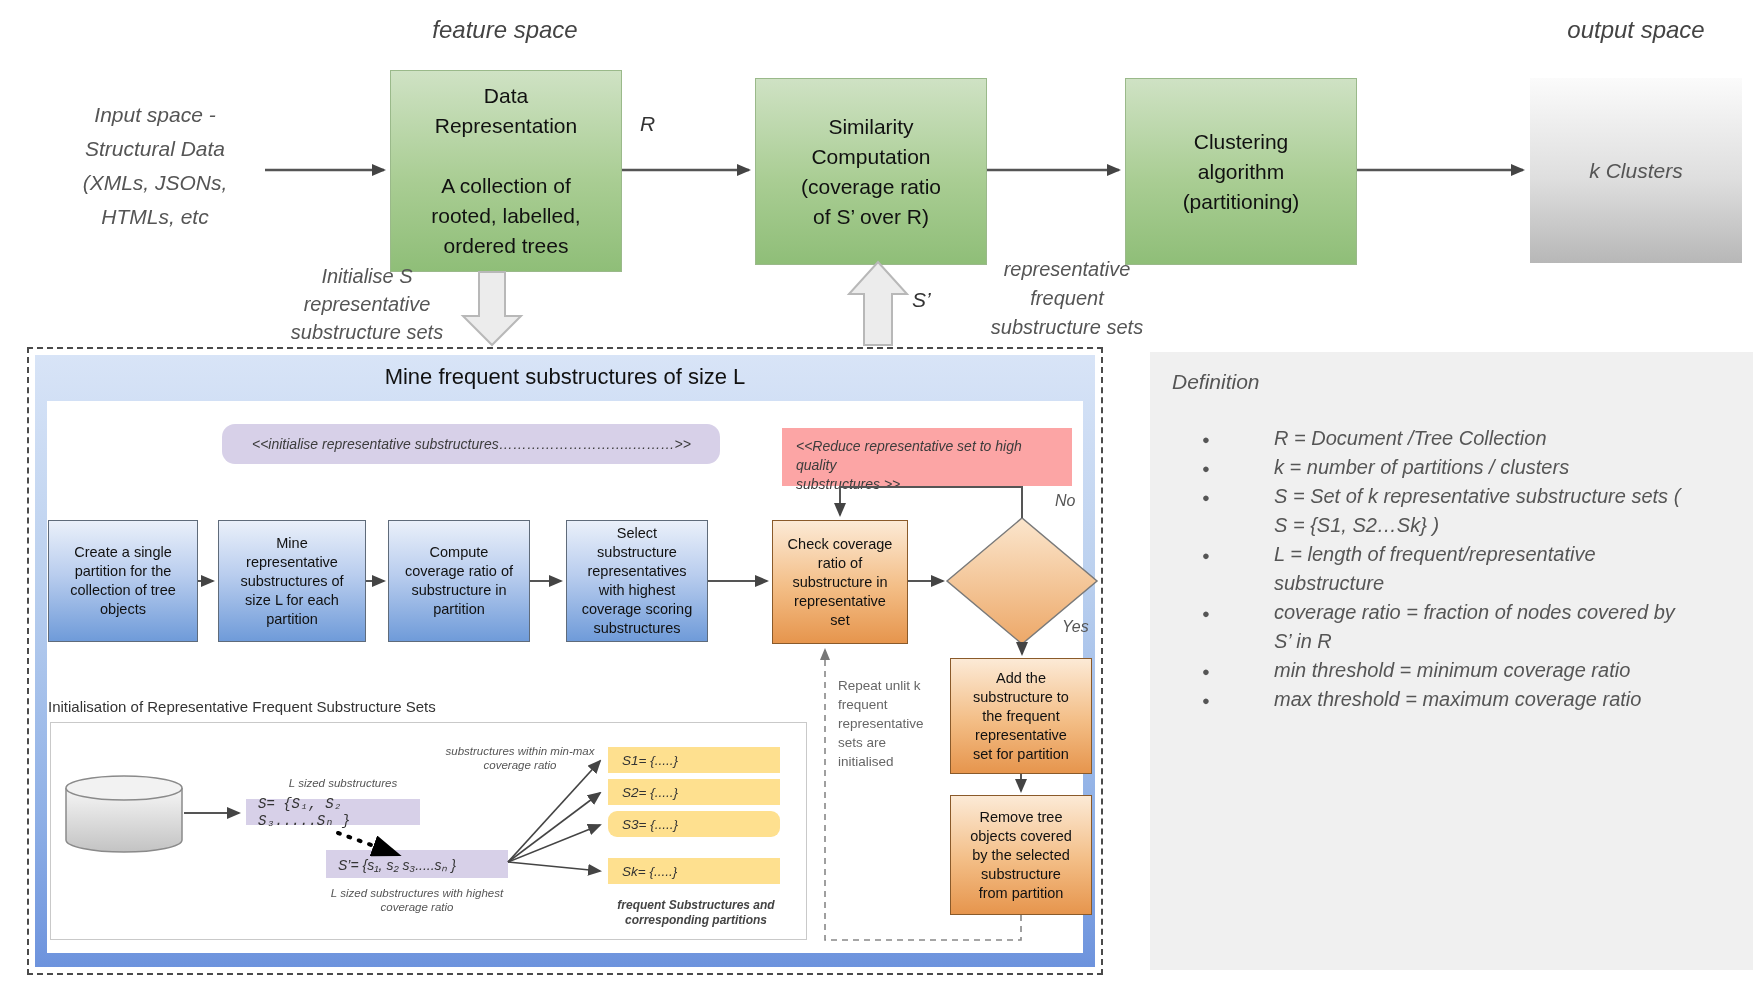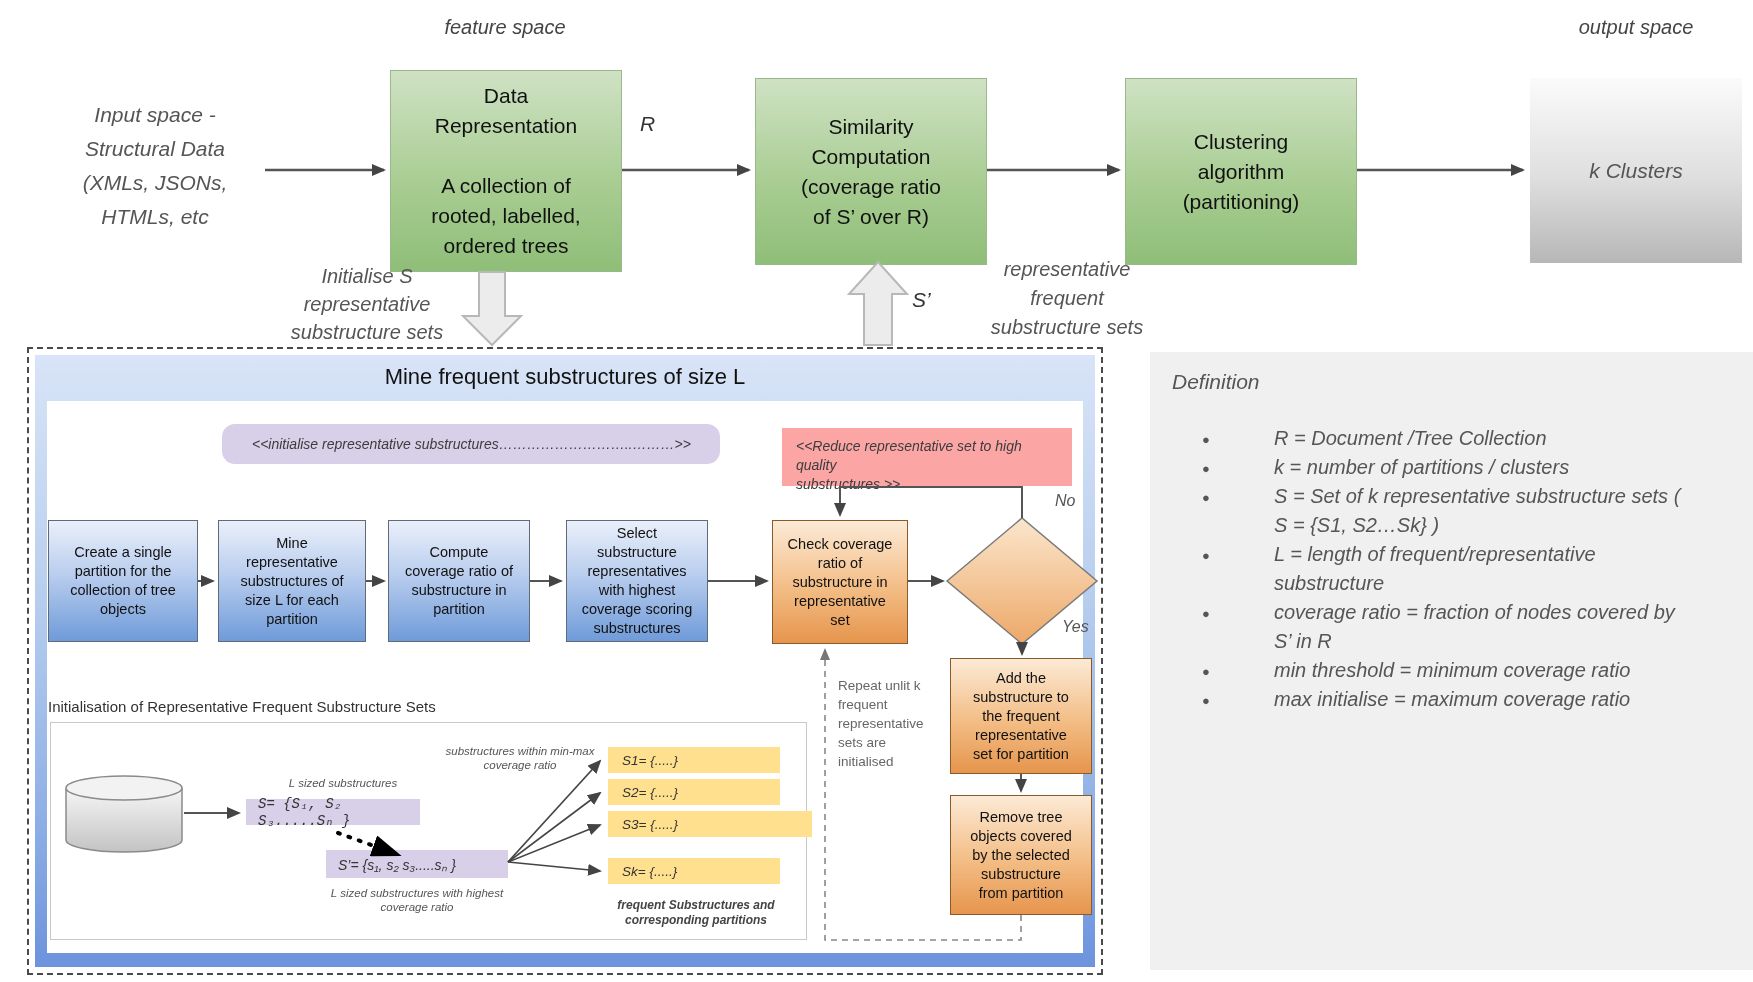--- a/index.html
+++ b/index.html
@@ -8,21 +8,21 @@
   .abs{position:absolute;}
   .pre{white-space:pre-line;}
   .ital{font-style:italic;}
   .ctr{text-align:center;}
   
   .greenbox{background:linear-gradient(180deg,#cfe2c4 0%,#a9cd93 55%,#8fbe78 100%);
             border:1px solid #9ab98a;color:#111;font-size:21px;line-height:30px;
             display:flex;align-items:center;justify-content:center;}
   .graybox{background:linear-gradient(180deg,#fbfbfb 0%,#dedede 55%,#b7b7b7 100%);
            color:#555;font-size:21px;display:flex;align-items:center;justify-content:center;}
-  .spacelabel{font-style:italic;color:#444;font-size:20px;}
+  .spacelabel{font-style:italic;color:#444;font-size:24px;}
   .flowlabel{font-style:italic;color:#333;font-size:21px;}
   .graytext{font-style:italic;color:#555;font-size:20px;line-height:29px;text-align:center;}
   
   .dashed-outer{border:2px dashed #4a4a4a;}
   .miner-shell{background:linear-gradient(180deg,#d8e4f7 0%,#bcd1ef 35%,#8fb0e6 75%,#6d93dd 100%);}
   .miner-white{position:absolute;left:12px;right:12px;top:46px;bottom:14px;background:#fff;}
   .miner-title{font-size:22px;color:#111;}
   .banner-purple{background:#d7d0e8;color:#3c3c3c;font-size:14px;font-style:italic;
                  display:flex;align-items:center;padding-left:30px;box-sizing:border-box;}
   .banner-yellow{background:#fca5a5;color:#3c3c3c;font-size:14px;font-style:italic;
@@ -170,36 +170,36 @@
   <div class="abs purpleset" style="left:326px;top:850px;width:182px;height:28px;">S’= {s₁, s₂ s₃.....sₙ }</div>
 
   <div class="abs tinylabel pre ctr" style="left:322px;top:886px;width:190px;">L sized substructures with highest
 coverage ratio</div>
 
   <div class="abs tinylabel pre ctr" style="left:440px;top:744px;width:160px;">substructures within  min-max
 coverage ratio</div>
 
   <div class="abs yellowset" style="left:608px;top:747px;width:172px;height:26px;">S1= {.....}</div>
   <div class="abs yellowset" style="left:608px;top:779px;width:172px;height:26px;">S2= {.....}</div>
-  <div class="abs yellowset" style="left:608px;top:811px;width:204px;height:26px;">S3= {.....}</div>
+  <div class="abs yellowset" style="left:608px;top:811px;width:172px;height:26px;border-radius:9px;">S3= {.....}</div>
   <div class="abs yellowset" style="left:608px;top:858px;width:172px;height:26px;">Sk= {.....}</div>
 
   <div class="abs caption pre ctr" style="left:598px;top:898px;width:196px;">frequent Substructures and
 corresponding partitions</div>
 
   <div class="abs defpanel" style="left:1150px;top:352px;width:595px;height:618px;padding-left:42px;">
     <div class="deftitle" style="position:absolute;left:22px;top:18px;">Definition</div>
     <ul class="deflist" style="position:absolute;left:46px;top:72px;">
       <li>R = Document /Tree Collection</li>
       <li>k = number of partitions / clusters</li>
       <li>S = Set of k representative substructure sets ( S = {S1, S2…Sk} )</li>
       <li>L = length of frequent/representative substructure</li>
       <li>coverage ratio = fraction of nodes covered by S’ in R</li>
       <li>min threshold = minimum coverage ratio</li>
-      <li>max initialise = maximum coverage ratio</li>
+      <li>max threshold = maximum coverage ratio</li>
     </ul>
   </div>
 
   <svg width="1753" height="982" viewBox="0 0 1753 982">
     <defs>
       <marker id="arr" markerUnits="userSpaceOnUse" markerWidth="14" markerHeight="12" refX="12" refY="6" orient="auto">
         <path d="M0,0 L14,6 L0,12 z" fill="#444"></path>
       </marker>
       <marker id="arrg" markerUnits="userSpaceOnUse" markerWidth="12" markerHeight="10" refX="10" refY="5" orient="auto">
         <path d="M0,0 L12,5 L0,10 z" fill="#777"></path>

